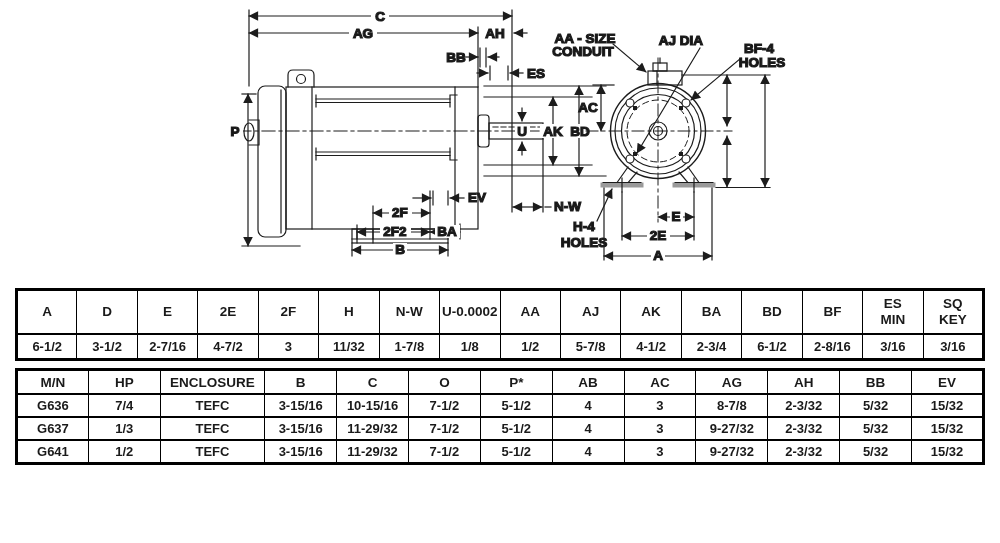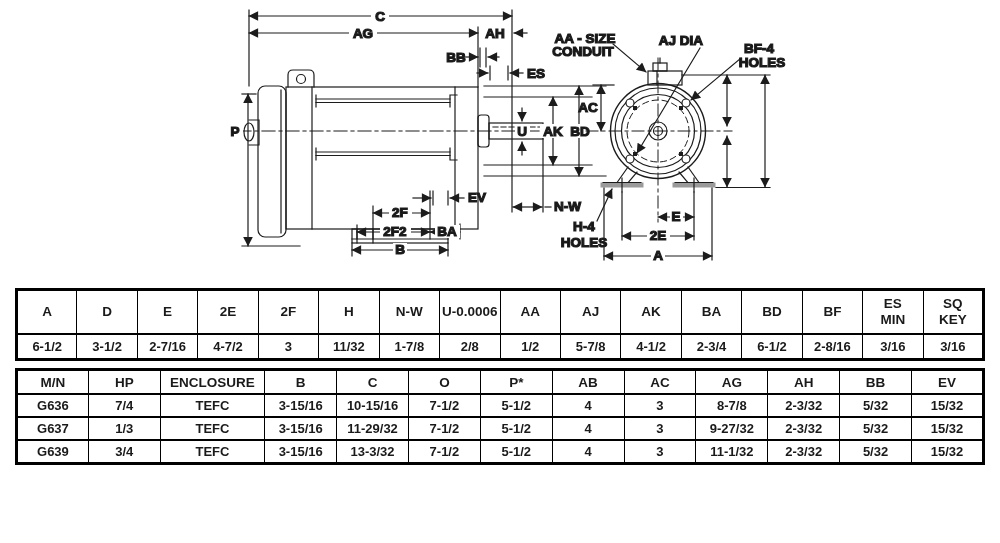--- a/index.html
+++ b/index.html
@@ -226,21 +226,21 @@
 <table id="frame-table">
     <thead>
       <tr>
         <th>A</th>
         <th>D</th>
         <th>E</th>
         <th>2E</th>
         <th>2F</th>
         <th>H</th>
         <th>N-W</th>
-        <th>U-0.0006</th>
+        <th>U-0.0002</th>
         <th>AA</th>
         <th>AJ</th>
         <th>AK</th>
         <th>BA</th>
         <th>BD</th>
         <th>BF</th>
         <th>ES
 MIN</th>
         <th>SQ
 KEY</th>
@@ -248,21 +248,21 @@
     </thead>
     <tbody>
       <tr>
         <td>6-1/2</td>
         <td>3-1/2</td>
         <td>2-7/16</td>
         <td>4-7/2</td>
         <td>3</td>
         <td>11/32</td>
         <td>1-7/8</td>
-        <td>2/8</td>
+        <td>1/8</td>
         <td>1/2</td>
         <td>5-7/8</td>
         <td>4-1/2</td>
         <td>2-3/4</td>
         <td>6-1/2</td>
         <td>2-8/16</td>
         <td>3/16</td>
         <td>3/16</td>
       </tr>
     </tbody>
@@ -310,28 +310,28 @@
         <td>7-1/2</td>
         <td>5-1/2</td>
         <td>4</td>
         <td>3</td>
         <td>9-27/32</td>
         <td>2-3/32</td>
         <td>5/32</td>
         <td>15/32</td>
       </tr>
       <tr>
-        <td>G639</td>
-        <td>3/4</td>
+        <td>G641</td>
+        <td>1/2</td>
         <td>TEFC</td>
         <td>3-15/16</td>
-        <td>13-3/32</td>
+        <td>11-29/32</td>
         <td>7-1/2</td>
         <td>5-1/2</td>
         <td>4</td>
         <td>3</td>
-        <td>11-1/32</td>
+        <td>9-27/32</td>
         <td>2-3/32</td>
         <td>5/32</td>
         <td>15/32</td>
       </tr>
     </tbody>
   </table>
 
 </body></html>

